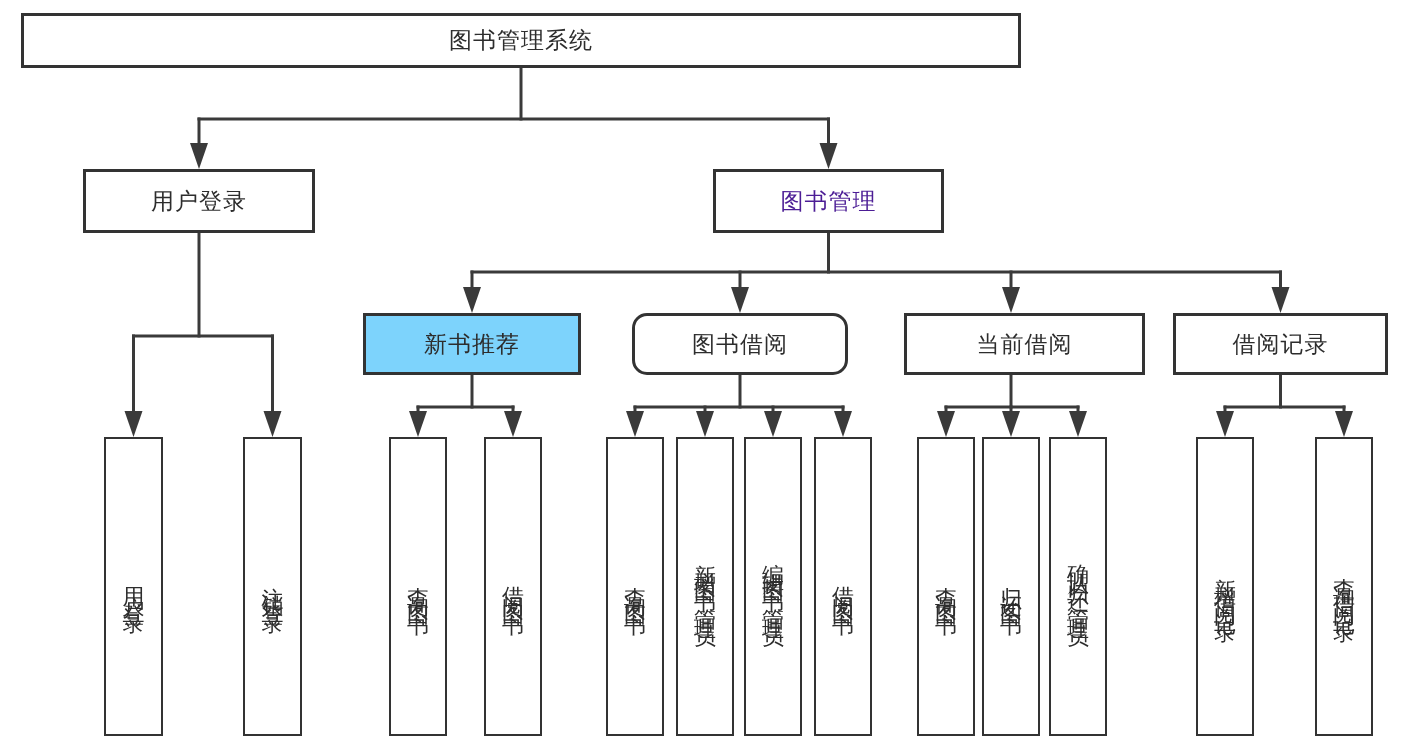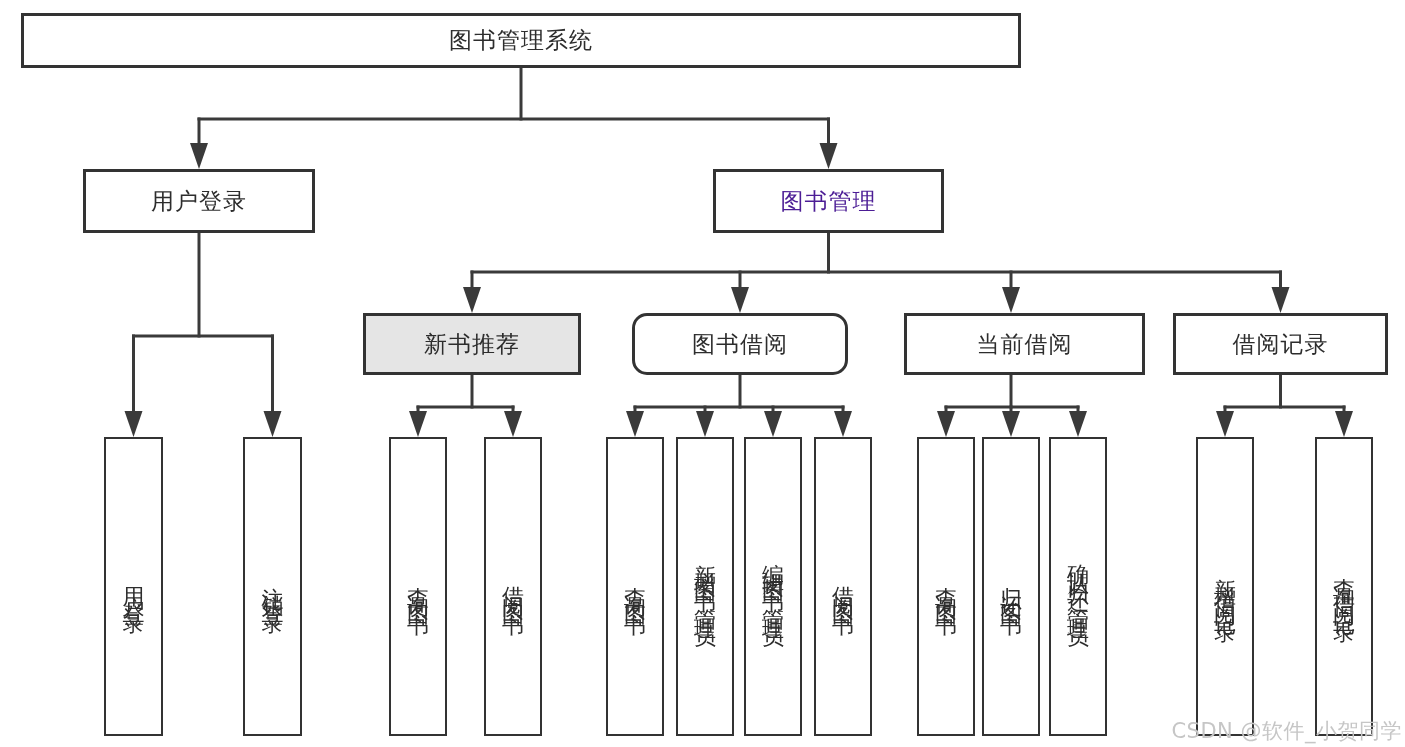--- a/index.html
+++ b/index.html
@@ -116,21 +116,21 @@
   <div id="nodes">
       <div class="node h" style="left: 21px; top: 13px; width: 1000px; height: 55px; border-color: rgb(51, 51, 51); background: rgb(255, 255, 255); color: rgb(45, 45, 45);">
         <span>图书管理系统</span>
       </div>
       <div class="node h" style="left: 83px; top: 169px; width: 232px; height: 64px; border-color: rgb(51, 51, 51); background: rgb(255, 255, 255); color: rgb(45, 45, 45);">
         <span>用户登录</span>
       </div>
       <div class="node h" style="left: 713px; top: 169px; width: 231px; height: 64px; border-color: rgb(51, 51, 51); background: rgb(255, 255, 255); color: #4c1d95;">
         <span>图书管理</span>
       </div>
-      <div class="node h" style="left: 363px; top: 313px; width: 218px; height: 62px; border-color: rgb(51, 51, 51); background: #e5e5e5; color: rgb(45, 45, 45);">
+      <div class="node h" style="left: 363px; top: 313px; width: 218px; height: 62px; border-color: rgb(51, 51, 51); background: #7dd3fc; color: rgb(45, 45, 45);">
         <span>新书推荐</span>
       </div>
       <div class="node h" style="left: 632px; top: 313px; width: 216px; height: 62px; border-color: rgb(51, 51, 51); background: rgb(255, 255, 255); color: rgb(45, 45, 45); border-radius: 15px;">
         <span>图书借阅</span>
       </div>
       <div class="node h" style="left: 904px; top: 313px; width: 241px; height: 62px; border-color: rgb(51, 51, 51); background: rgb(255, 255, 255); color: rgb(45, 45, 45);">
         <span>当前借阅</span>
       </div>
       <div class="node h" style="left: 1173px; top: 313px; width: 215px; height: 62px; border-color: rgb(51, 51, 51); background: rgb(255, 255, 255); color: rgb(45, 45, 45);">
         <span>借阅记录</span>
@@ -168,14 +168,13 @@
       <div class="node v" style="left: 1049px; top: 437px; width: 58px; height: 299px; border-color: rgb(51, 51, 51); background: rgb(255, 255, 255); color: rgb(45, 45, 45);">
         <span>确认归还（管理员）</span>
       </div>
       <div class="node v" style="left: 1196px; top: 437px; width: 58px; height: 299px; border-color: rgb(51, 51, 51); background: rgb(255, 255, 255); color: rgb(45, 45, 45);">
         <span>新增借阅记录</span>
       </div>
       <div class="node v" style="left: 1315px; top: 437px; width: 58px; height: 299px; border-color: rgb(51, 51, 51); background: rgb(255, 255, 255); color: rgb(45, 45, 45);">
         <span>查询借阅记录</span>
       </div>
     </div>
-  <div class="watermark" id="watermark" style="color: rgb(198, 198, 198);">CSDN @软件_小贺同学</div>
 </div>
 
 </body></html>

